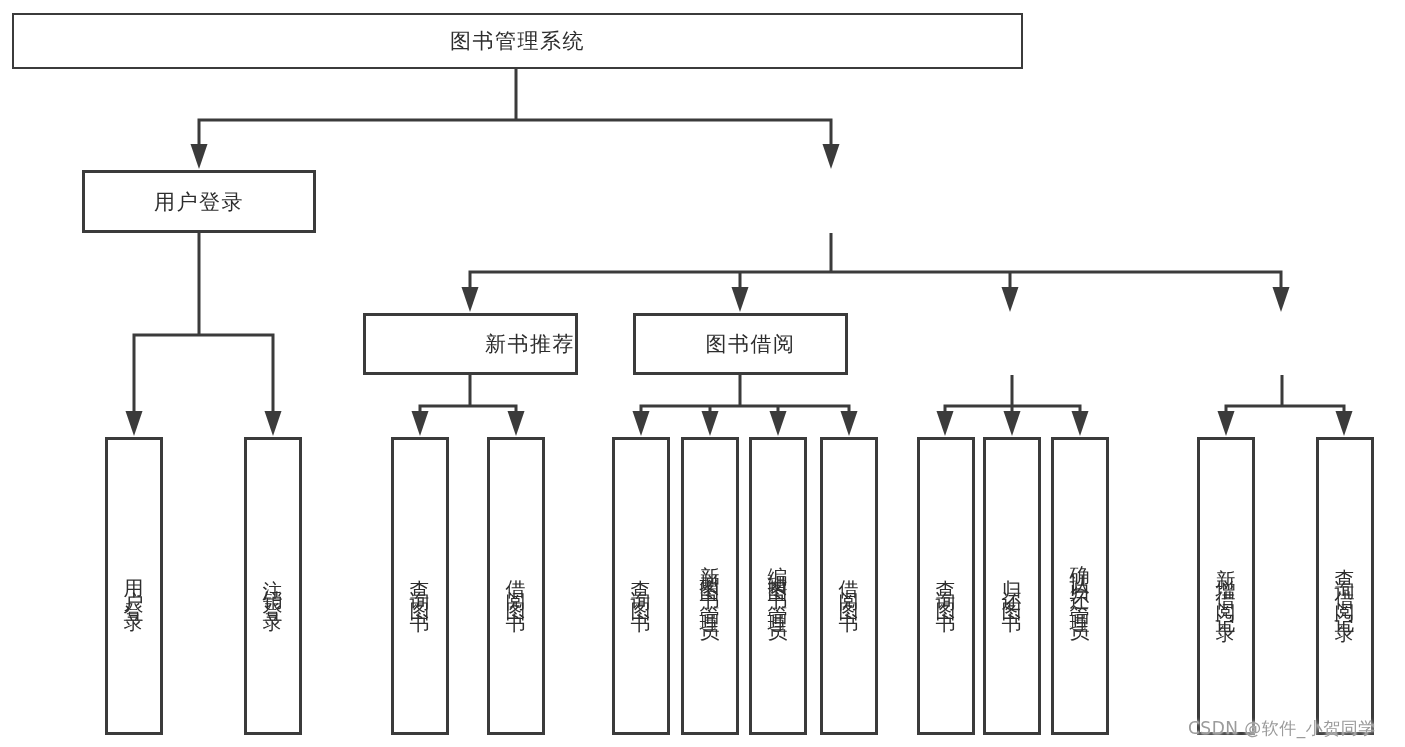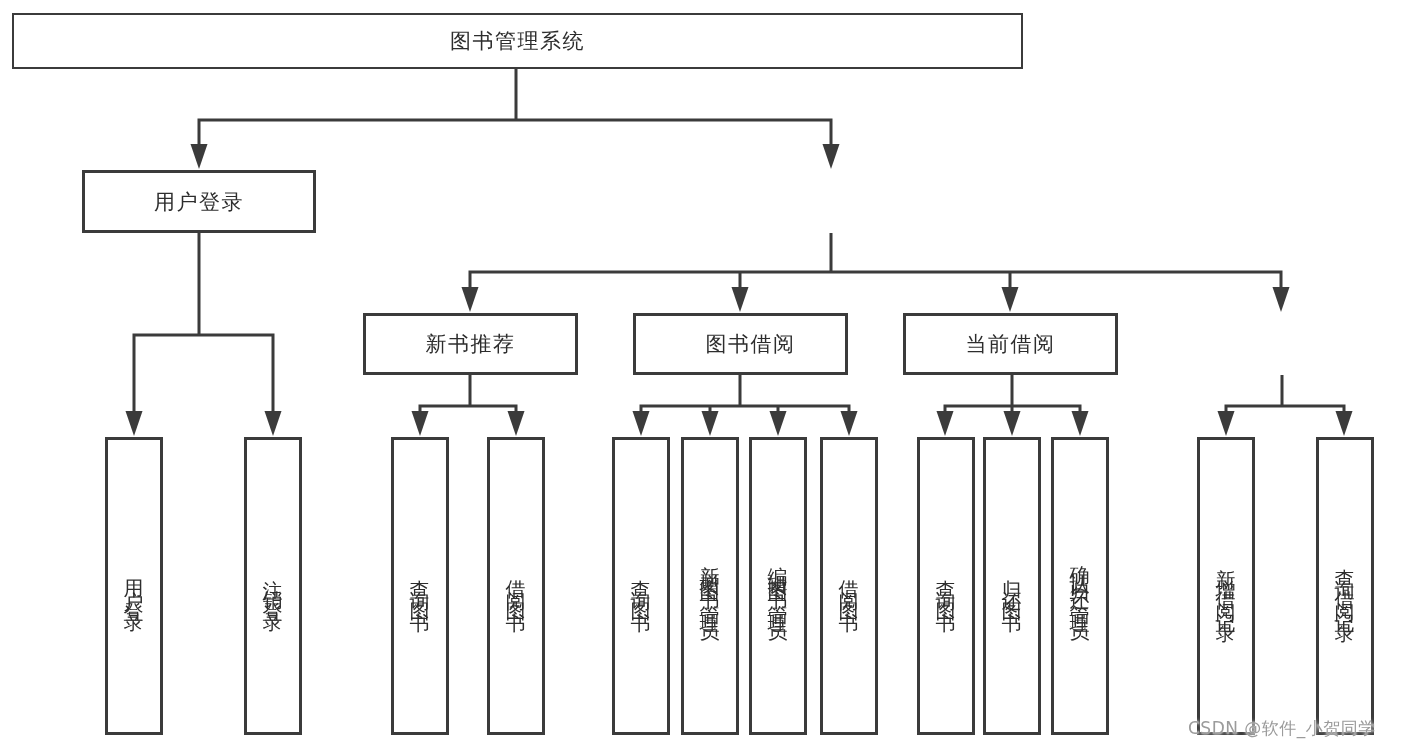--- a/index.html
+++ b/index.html
@@ -100,28 +100,25 @@
   </svg>
 
   <div class="box h root" style="left:12px; top:13px; width:1011px; height:56px;">
     <span>图书管理系统</span>
   </div>
 
   <div class="box h" style="left:82px; top:170px; width:234px; height:63px;">
     <span>用户登录</span>
   </div>
 
-  <div class="box h" style="left:363px; top:313px; width:215px; height:62px;">
+  <div class="box h" style="left:363px; top:313px; width:215px; height:62px;justify-content:flex-end;">
     <span>新书推荐</span>
   </div>
   <div class="box h" style="left:633px; top:313px; width:215px; height:62px;padding-left:20px;">
     <span>图书借阅</span>
-  </div>
-  <div class="box h" style="left:903px; top:313px; width:215px; height:62px;">
-    <span>当前借阅</span>
   </div>
 
   <div class="box v" style="left:105px; top:437px; height:298px;">
     <span class="vt">用户登录</span>
   </div>
   <div class="box v" style="left:244px; top:437px; height:298px;">
     <span class="vt">注销登录</span>
   </div>
 
   <div class="box v" style="left:391px; top:437px; height:298px;">

